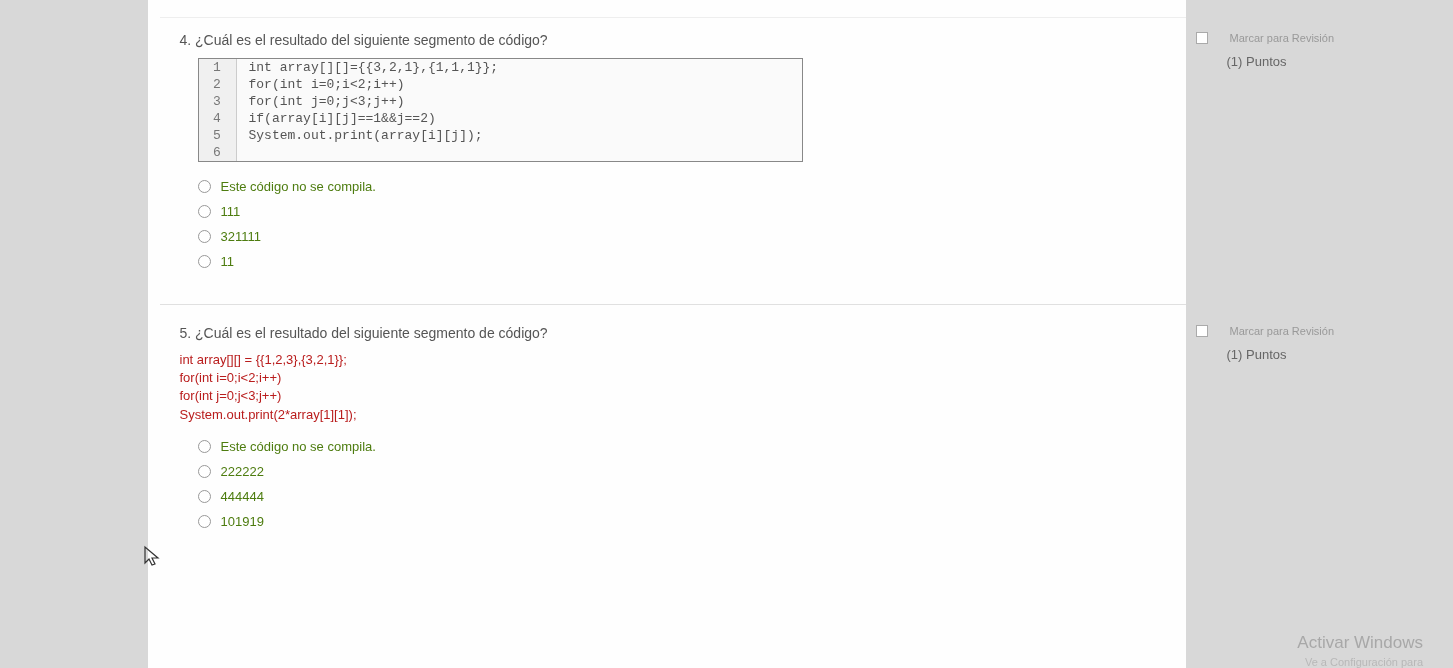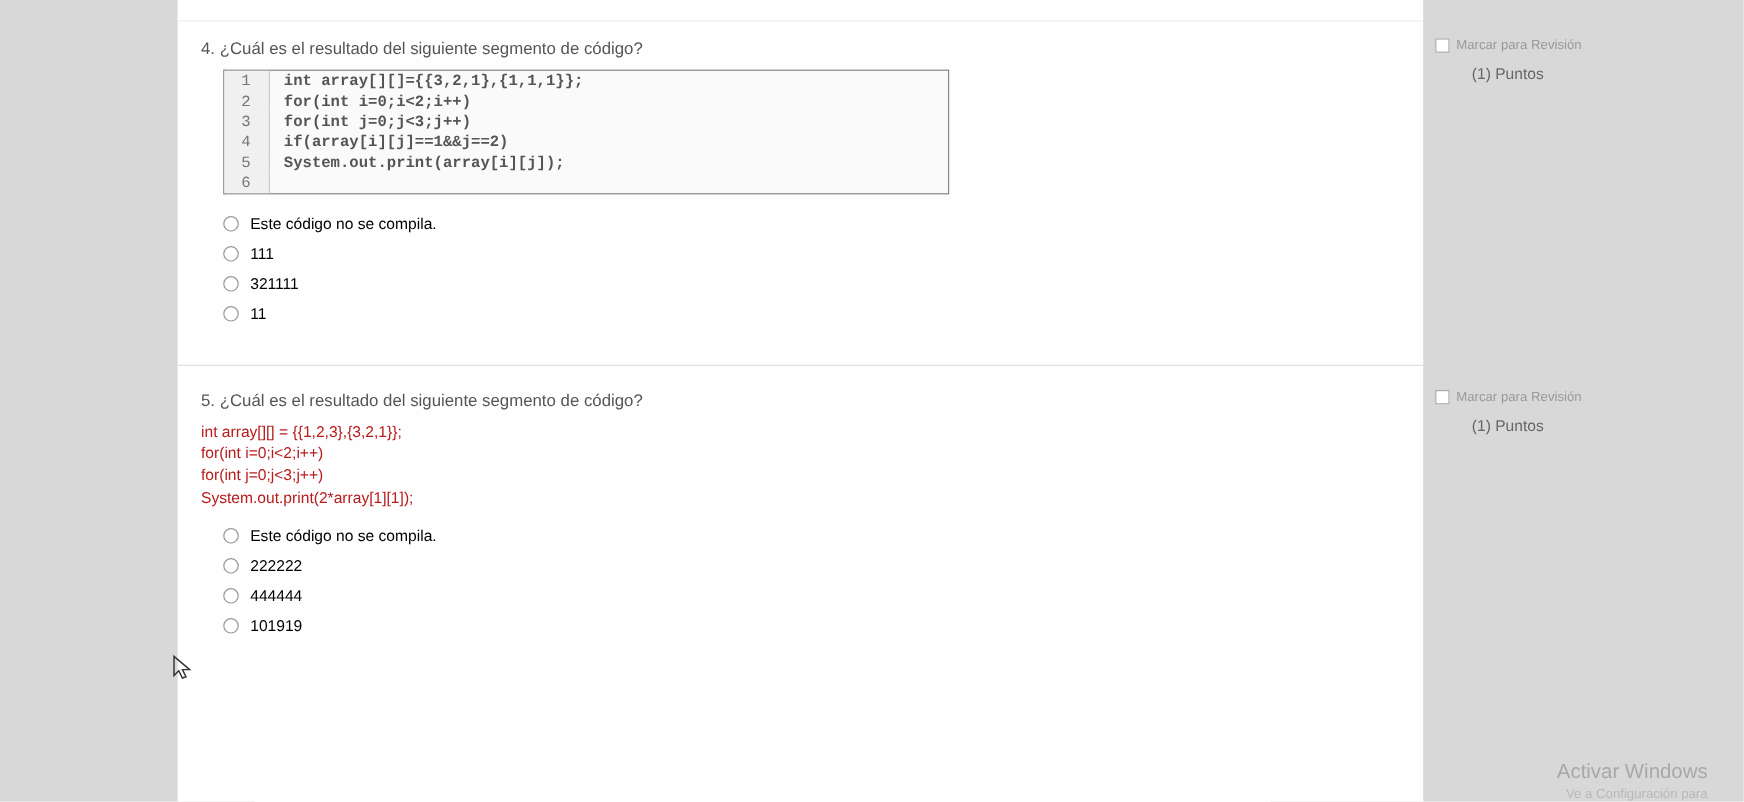--- a/index.html
+++ b/index.html
@@ -13,21 +13,21 @@
       width: 1453px;
       height: 668px;
       overflow: hidden;
       position: relative;
     }
     .page-container {
       background: #fefefe;
       margin: 0 auto;
       width: 1038px;
       height: 100%;
-      padding: 10px 0 0 0;
+      padding: 10px 0 0 12px;
       position: relative;
       left: -60px;
     }
     .question-block {
       padding: 10px 20px 20px 20px;
       position: relative;
     }
     .question-text {
       color: #555;
       font-size: 14px;
@@ -38,21 +38,21 @@
       position: absolute;
       right: -170px;
       top: 10px;
       width: 160px;
       font-size: 12px;
       color: #888;
     }
     .mark-review {
       display: flex;
       align-items: center;
-      gap: 6px;
+      gap: 22px;
       font-size: 11px;
       color: #999;
       margin-bottom: 10px;
     }
     .mark-checkbox {
       width: 12px;
       height: 12px;
       border: 1px solid #aaa;
       background: #fff;
     }
@@ -77,40 +77,39 @@
       width: 38px;
       text-align: center;
       border-right: 1px solid #ccc;
       padding: 1px 0;
       color: #777;
       background: #f0f0f0;
     }
     .line-code {
       padding: 1px 12px;
       white-space: pre;
-      font-weight: bold;
     }
     .code-text {
       font-family: 'Segoe UI', Arial, sans-serif;
       font-size: 13px;
       color: #b91c1c;
       margin: 6px 0 10px 0;
       line-height: 1.4;
       white-space: pre-line;
     }
     .options {
       margin-left: 18px;
     }
     .option {
       display: flex;
       align-items: center;
       gap: 10px;
       padding: 5px 0;
       font-size: 13px;
-      color: #000000;
+      color: #4d7c0f;
     }
     .radio {
       width: 13px;
       height: 13px;
       border: 1px solid #999;
       border-radius: 50%;
       background: #fff;
       flex-shrink: 0;
     }
     .divider {

